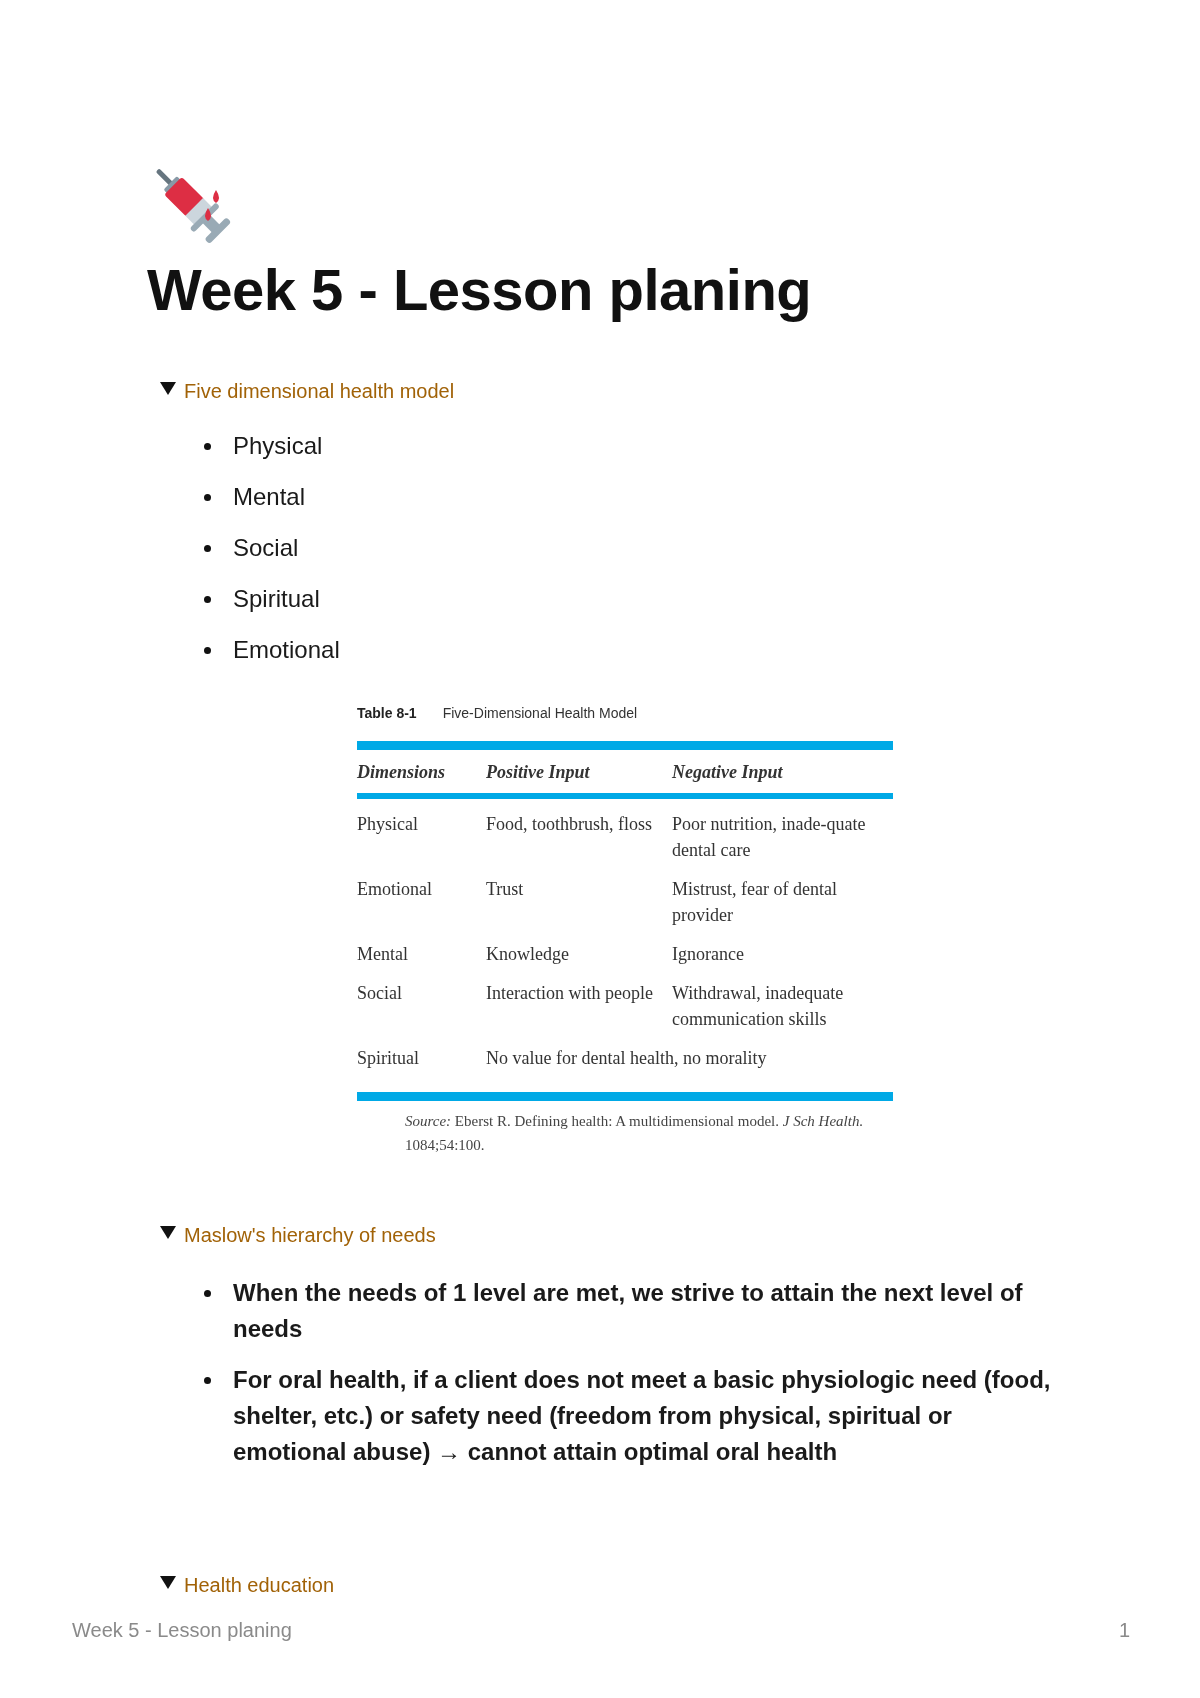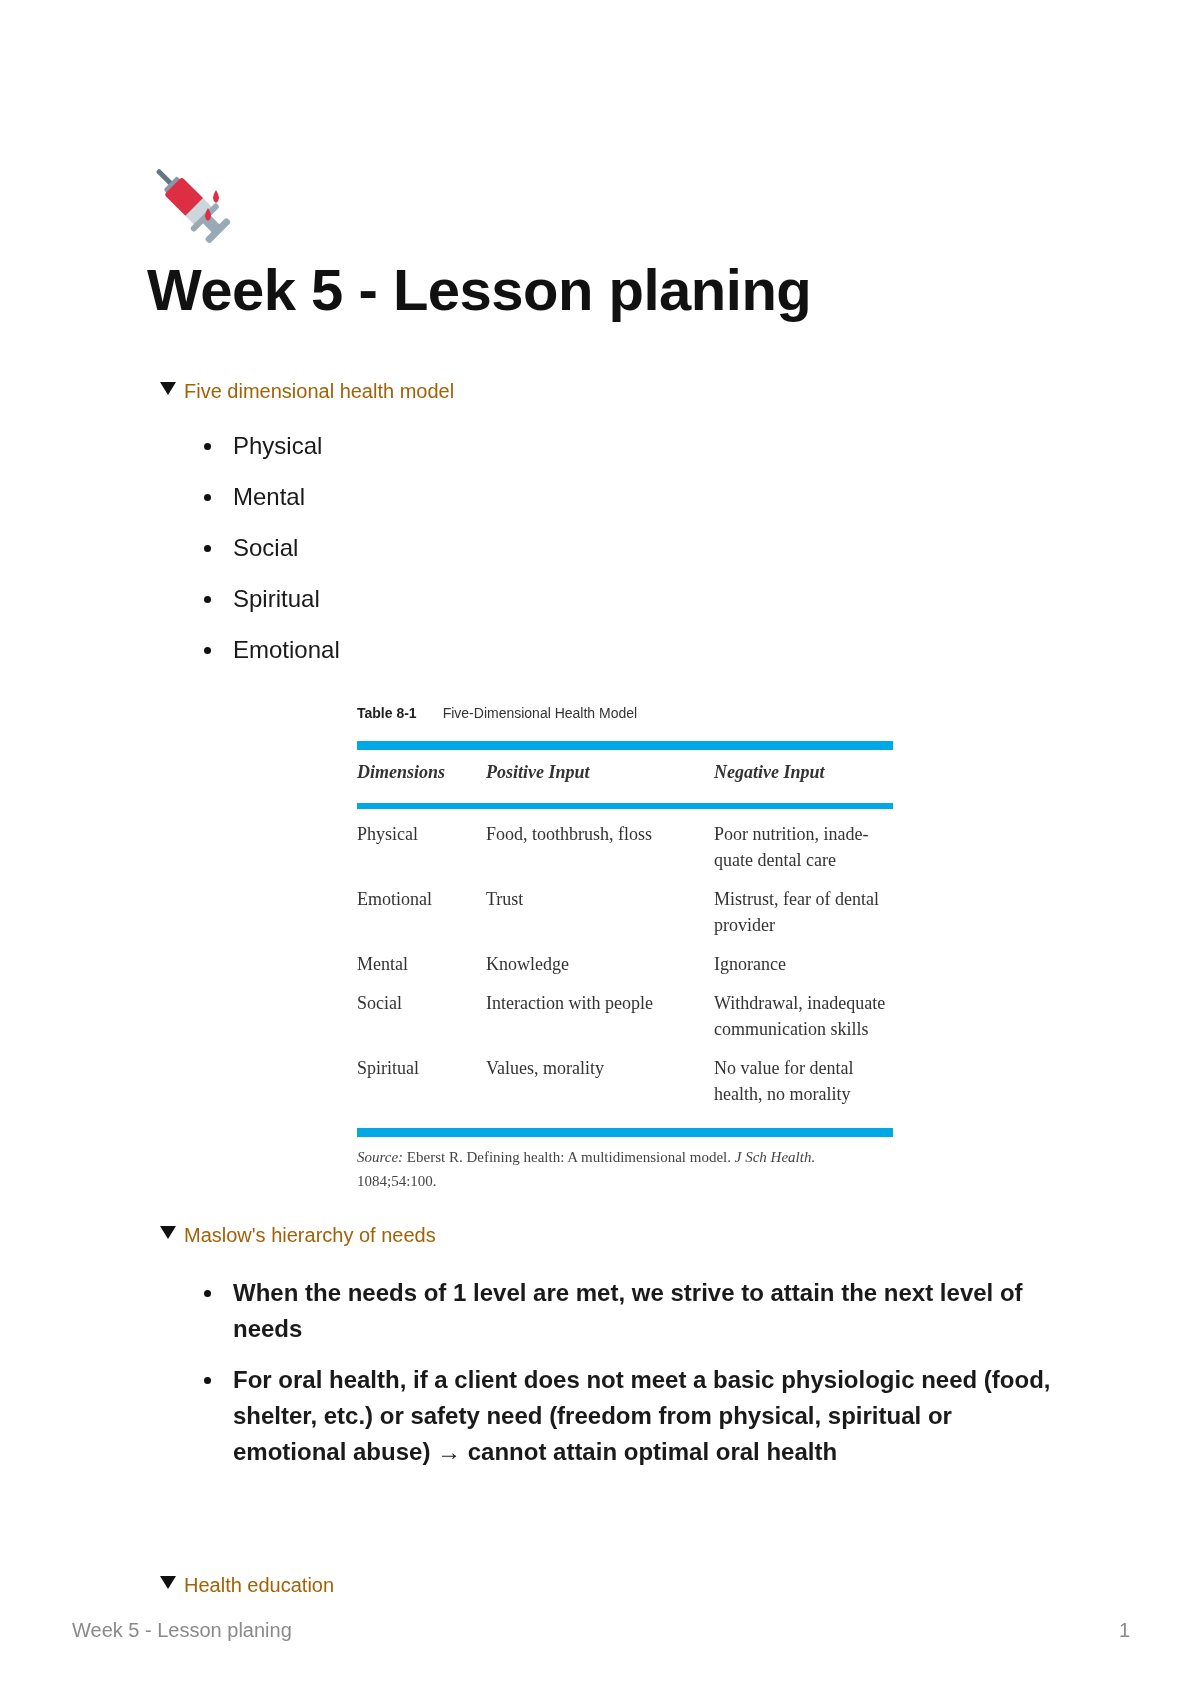--- a/index.html
+++ b/index.html
@@ -13,26 +13,26 @@
                  border-top:13px solid #111; margin-right:8px; margin-top:2px; }
   .bullet { position:absolute; left:204px; font-size:24px; line-height:36px; color:#1a1a1a; }
   .bullet .dot { position:absolute; left:0; top:15px; width:7px; height:7px; background:#111; border-radius:50%; }
   .bullet .txt { display:block; margin-left:29px; }
   .wide { width:860px;font-weight:bold; }
   .tbl { position:absolute; left:357px; top:705px; width:536px; font-family:"Liberation Serif", "DejaVu Serif", serif; color:#333; }
   .tbl .caption { font-family:"Liberation Sans", sans-serif; font-size:14px; color:#333; height:36px; }
   .tbl .caption b { font-weight:700; color:#222; margin-right:26px; }
   .tbl .bar { height:9px; background:#00a9e6; }
   .tbl .bar.thin { height:6px; }
-  .tbl .hdr { display:flex; font-style:italic; font-weight:700; font-size:18px; padding:12px 0 20px 0; color:#333; }
-  .c1 { width:129px; } .c2 { width:186px; } .c3 { flex:1;margin-left:42px; }
+  .tbl .hdr { display:flex; font-style:italic; font-weight:700; font-size:18px; padding:12px 0 10px 0; color:#333; }
+  .c1 { width:129px; } .c2 { width:186px; } .c3 { flex:1; }
   .tbl .row { display:flex; font-size:18px; line-height:26px; }
   .tbl .rows { padding-top:12px; padding-bottom:8px; }
   .tbl .row { margin-bottom:13px; }
-  .tbl .source { font-size:15px; line-height:24px; margin-top:8px; color:#444; }
+  .tbl .source { font-size:15px; line-height:24px; margin-top:8px; color:#444;margin-left:48px; }
   .tbl .source i { font-style:italic; }
   .footer-title { position:absolute; left:72px; top:1619px; font-size:20px; color:#8a8a8a; }
   .footer-page { position:absolute; left:1119px; top:1619px; font-size:20px; color:#8a8a8a; }
 </style>
 </head>
 <body>
 
 <svg class="page-icon" viewBox="0 0 90 90">
   <g transform="rotate(-45 45 45)">
     <rect x="42" y="-2" width="5" height="22" rx="2" fill="#66757f"></rect>
@@ -102,21 +102,20 @@
       <span class="c2">Knowledge</span>
       <span class="c3">Ignorance</span>
     </div>
     <div class="row">
       <span class="c1">Social</span>
       <span class="c2">Interaction with people</span>
       <span class="c3">Withdrawal, inadequate communication skills</span>
     </div>
     <div class="row">
       <span class="c1">Spiritual</span>
-      <span class="c2">Values, morality</span>
       <span class="c3">No value for dental health, no morality</span>
     </div>
   </div>
   <div class="bar"></div>
   <div class="source">
     <i>Source:</i>
     <span>Eberst R. Defining health: A multidimensional model.</span>
     <i>J Sch Health.</i>
     <span>1084;54:100.</span>
   </div>

